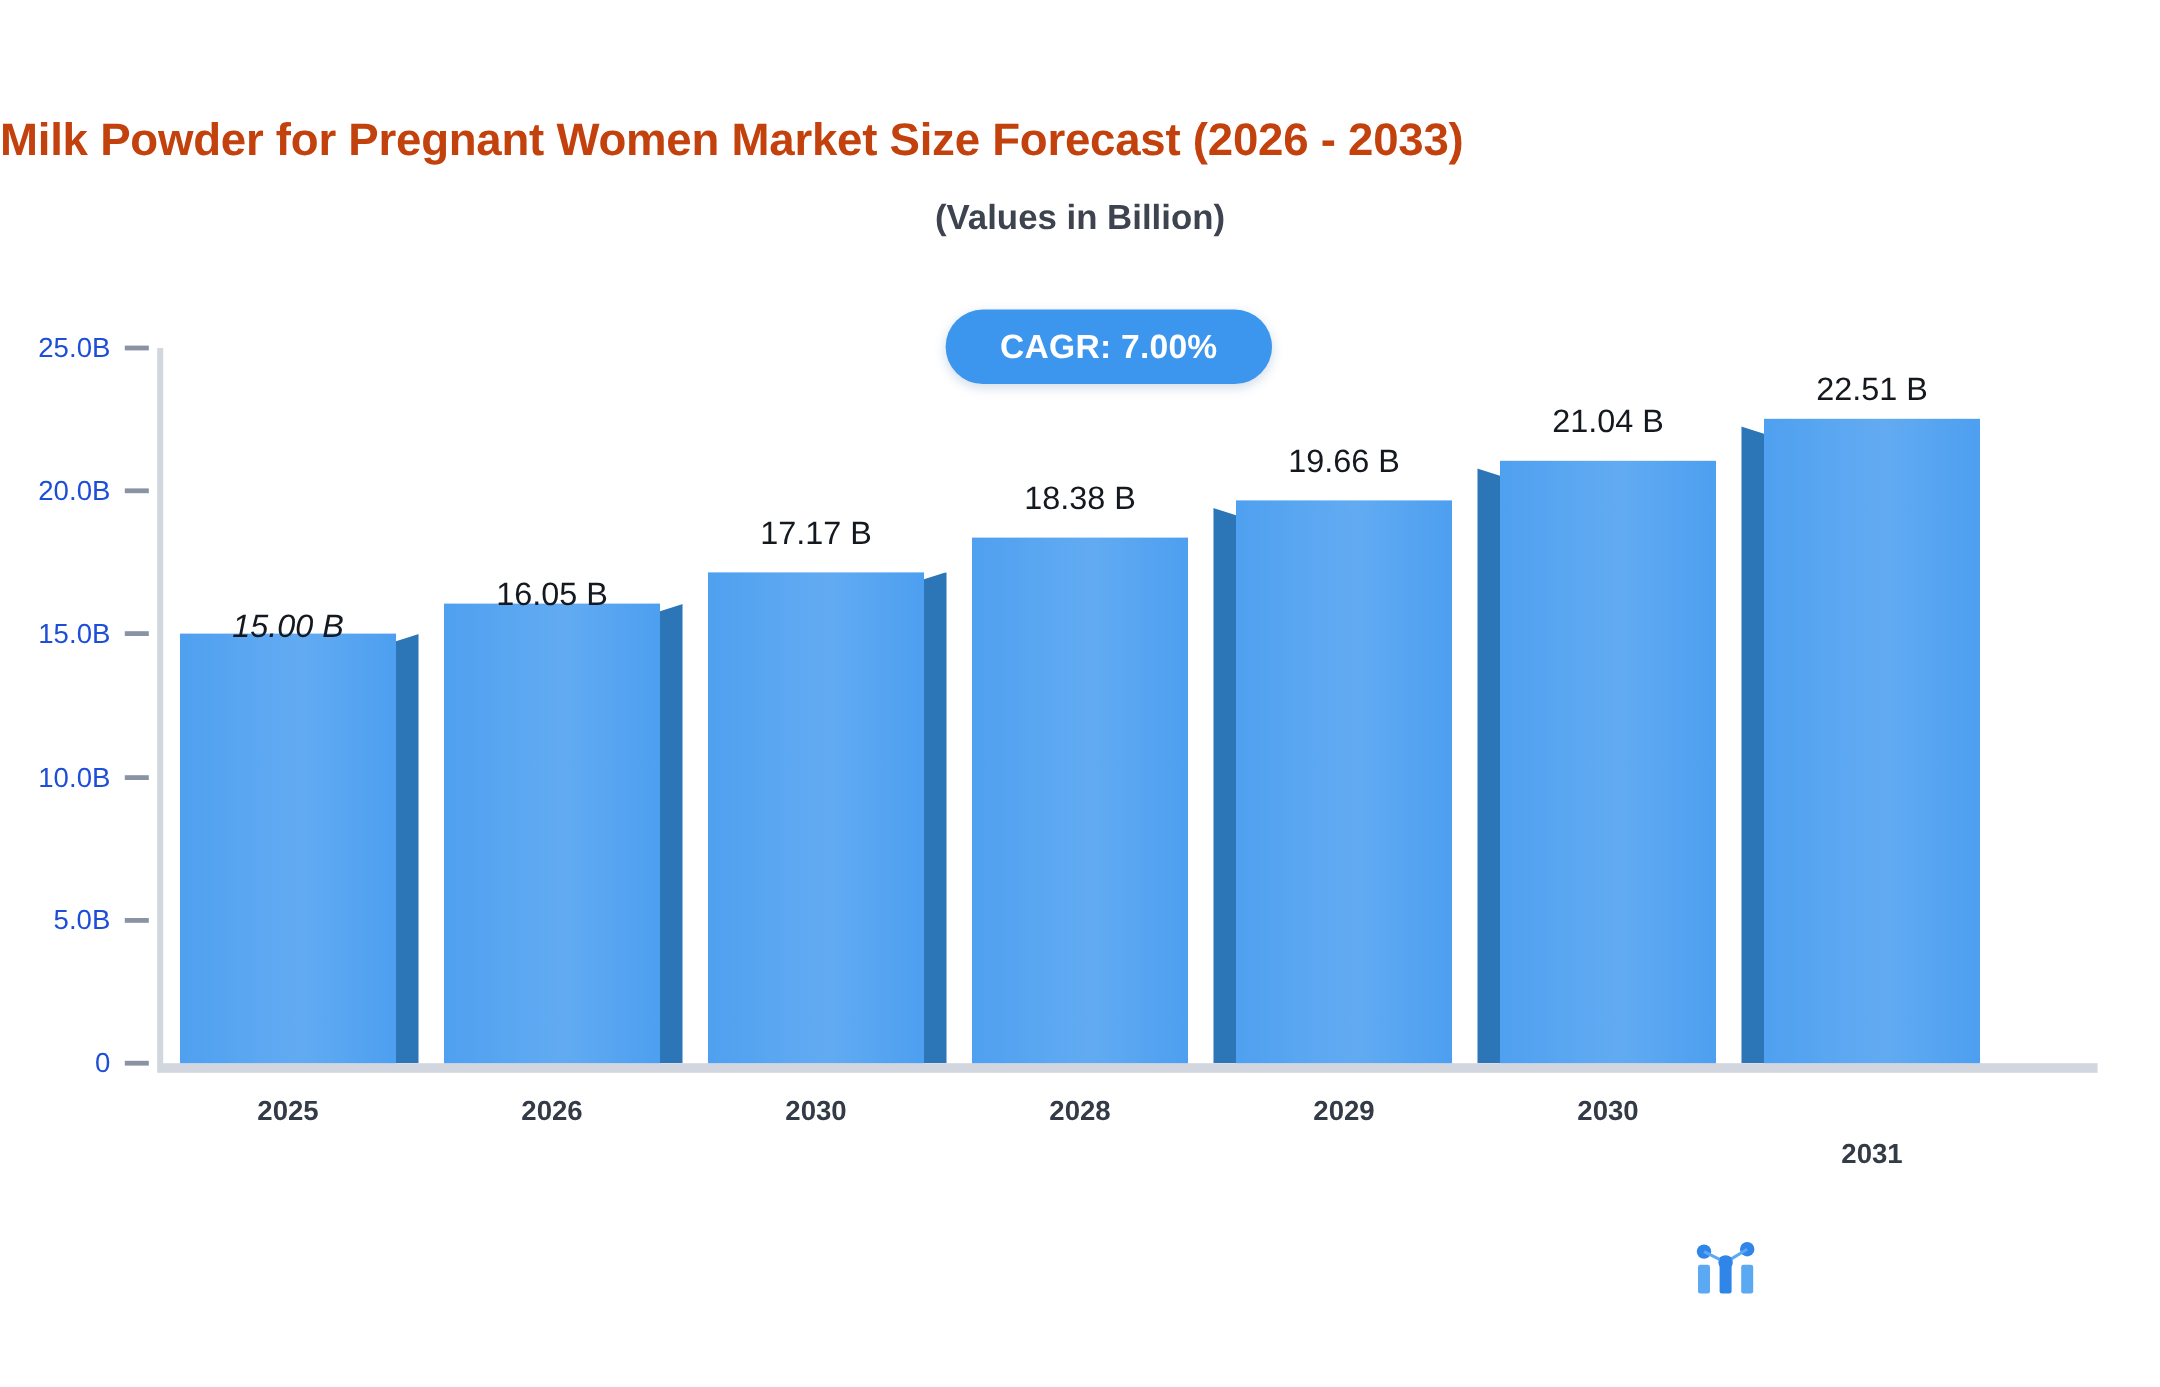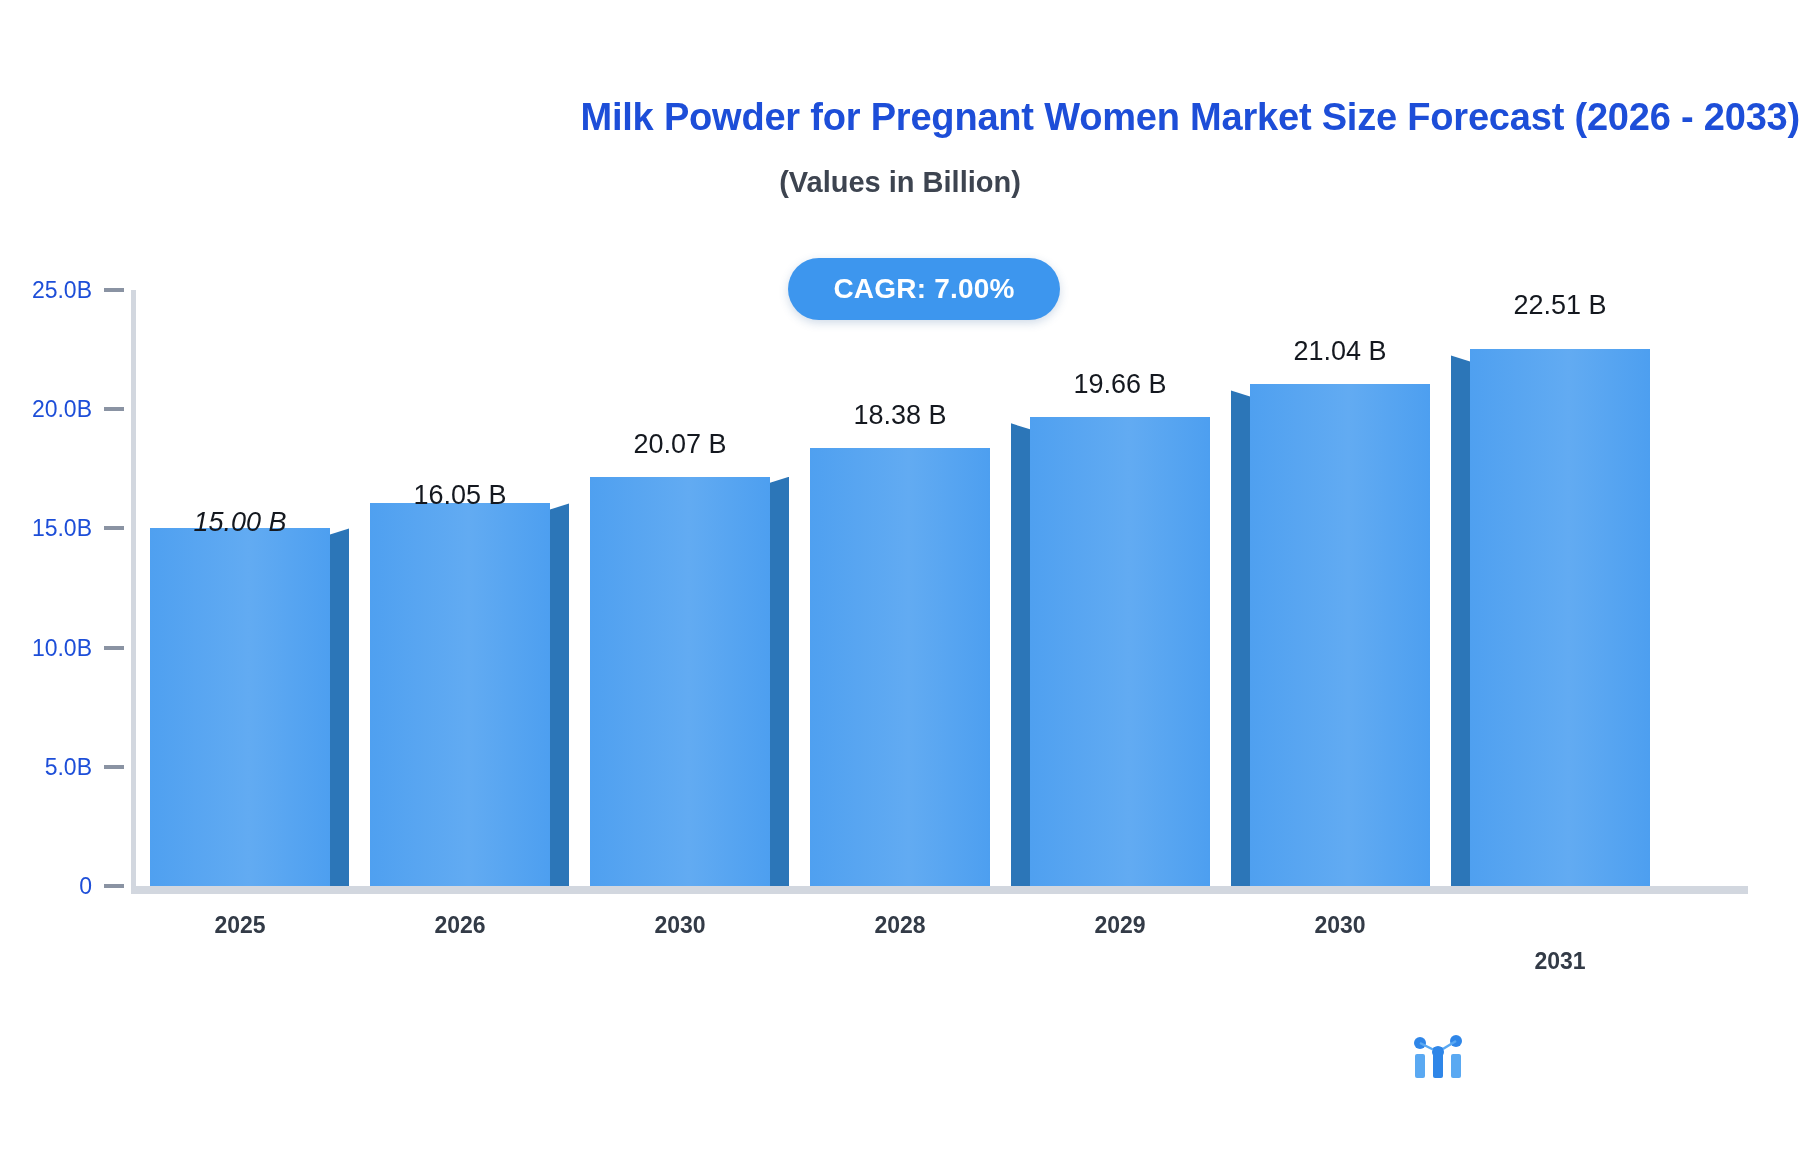--- a/index.html
+++ b/index.html
@@ -22,24 +22,24 @@
     height: 1156px;
     background: #ffffff;
   }
 
   
   .chart-title {
     position: absolute;
     left: 0;
     top: 96px;
     width: 1800px;
-    text-align: right;
+    text-align: left;
     font-size: 38px;
     font-weight: bold;
-    color: #1d4ed8;
+    color: #c2410c;
     letter-spacing: -0.2px;
     white-space: nowrap;
   }
   .chart-subtitle {
     position: absolute;
     left: 0;
     top: 166px;
     width: 1800px;
     text-align: center;
     font-size: 29px;
@@ -225,40 +225,40 @@
         <div class="bar-value" style="left: 240px; top: 507px; font-style: italic;">15.00 B</div>
         <div class="bar-group" style="left: 351px; top: 290px; width: 218px; height: 596px;">
           <div class="bar-side right" style="left: 199px; width: 19px; height: 382.632px;"></div>
           <div class="bar-face" style="left: 19px; width: 180px; height: 382.632px;"></div>
         </div>
         <div class="bar-value" style="left: 460px; top: 480px;">16.05 B</div>
         <div class="bar-group" style="left: 571px; top: 290px; width: 218px; height: 596px;">
           <div class="bar-side right" style="left: 199px; width: 19px; height: 409.333px;"></div>
           <div class="bar-face" style="left: 19px; width: 180px; height: 409.333px;"></div>
         </div>
-        <div class="bar-value" style="left: 680px; top: 428.667px;">20.07 B</div>
+        <div class="bar-value" style="left: 680px; top: 428.667px;">17.17 B</div>
         <div class="bar-group" style="left: 791px; top: 290px; width: 218px; height: 596px;">
           <div class="bar-face" style="left: 19px; width: 180px; height: 438.179px;"></div>
         </div>
         <div class="bar-value" style="left: 900px; top: 399.821px;">18.38 B</div>
         <div class="bar-group" style="left: 1011px; top: 290px; width: 218px; height: 596px;">
           <div class="bar-side left" style="left: 0px; width: 19px; height: 462.694px;"></div>
           <div class="bar-face" style="left: 19px; width: 180px; height: 468.694px;"></div>
         </div>
         <div class="bar-value" style="left: 1120px; top: 369.306px;">19.66 B</div>
         <div class="bar-group" style="left: 1231px; top: 290px; width: 218px; height: 596px;">
           <div class="bar-side left" style="left: 0px; width: 19px; height: 495.594px;"></div>
           <div class="bar-face" style="left: 19px; width: 180px; height: 501.594px;"></div>
         </div>
         <div class="bar-value" style="left: 1340px; top: 336.406px;">21.04 B</div>
         <div class="bar-group" style="left: 1451px; top: 290px; width: 218px; height: 596px;">
           <div class="bar-side left" style="left: 0px; width: 19px; height: 530.638px;"></div>
           <div class="bar-face" style="left: 19px; width: 180px; height: 536.638px;"></div>
         </div>
-        <div class="bar-value" style="left: 1560px; top: 290px; text-align: right;">22.51 B</div>
+        <div class="bar-value" style="left: 1560px; top: 309px; text-align: right;">22.51 B</div>
       </div>
     <div id="x-ticks">
         <div class="x-tick-label" style="left: 240px;">2025</div>
         <div class="x-tick-label" style="left: 460px;">2026</div>
         <div class="x-tick-label" style="left: 680px;">2030</div>
         <div class="x-tick-label" style="left: 900px;">2028</div>
         <div class="x-tick-label" style="left: 1120px;">2029</div>
         <div class="x-tick-label" style="left: 1340px;">2030</div>
         <div class="x-tick-label" style="left: 1560px; margin-top: 36px;">2031</div>
       </div>

